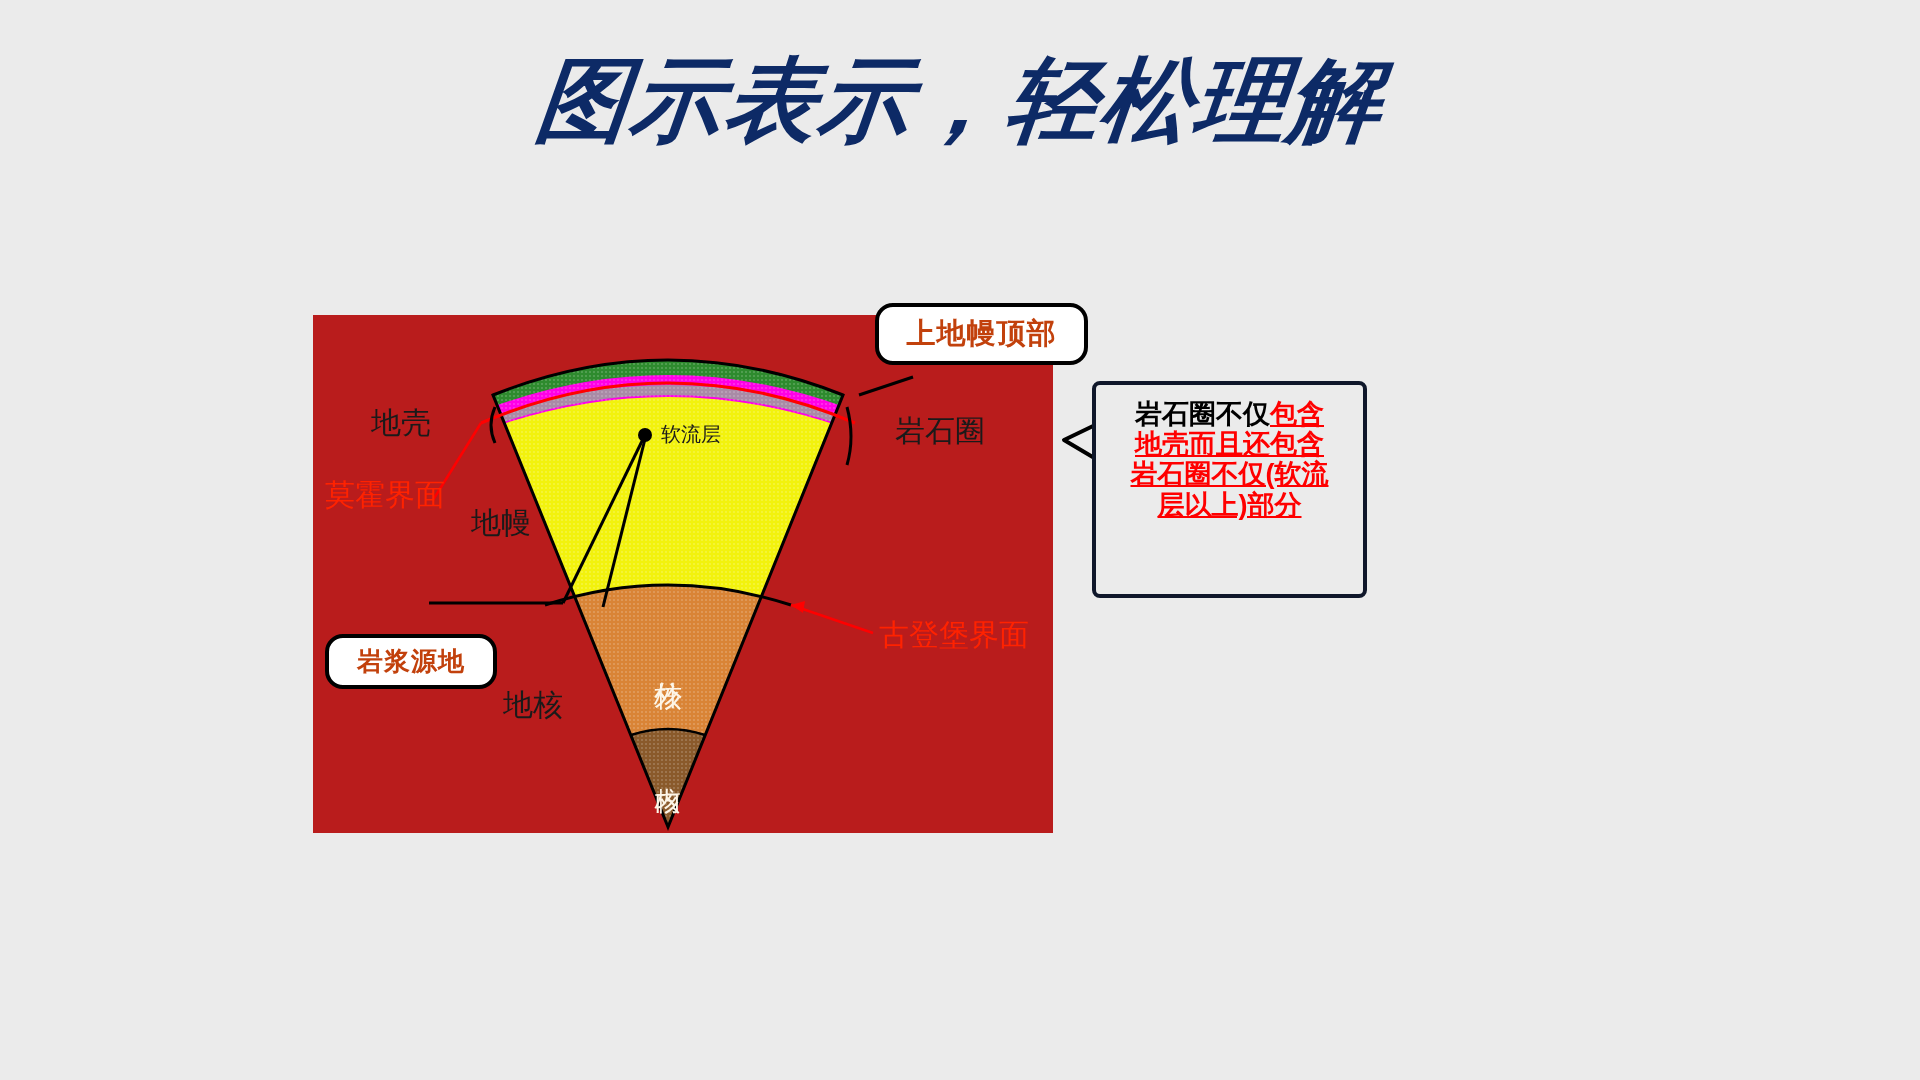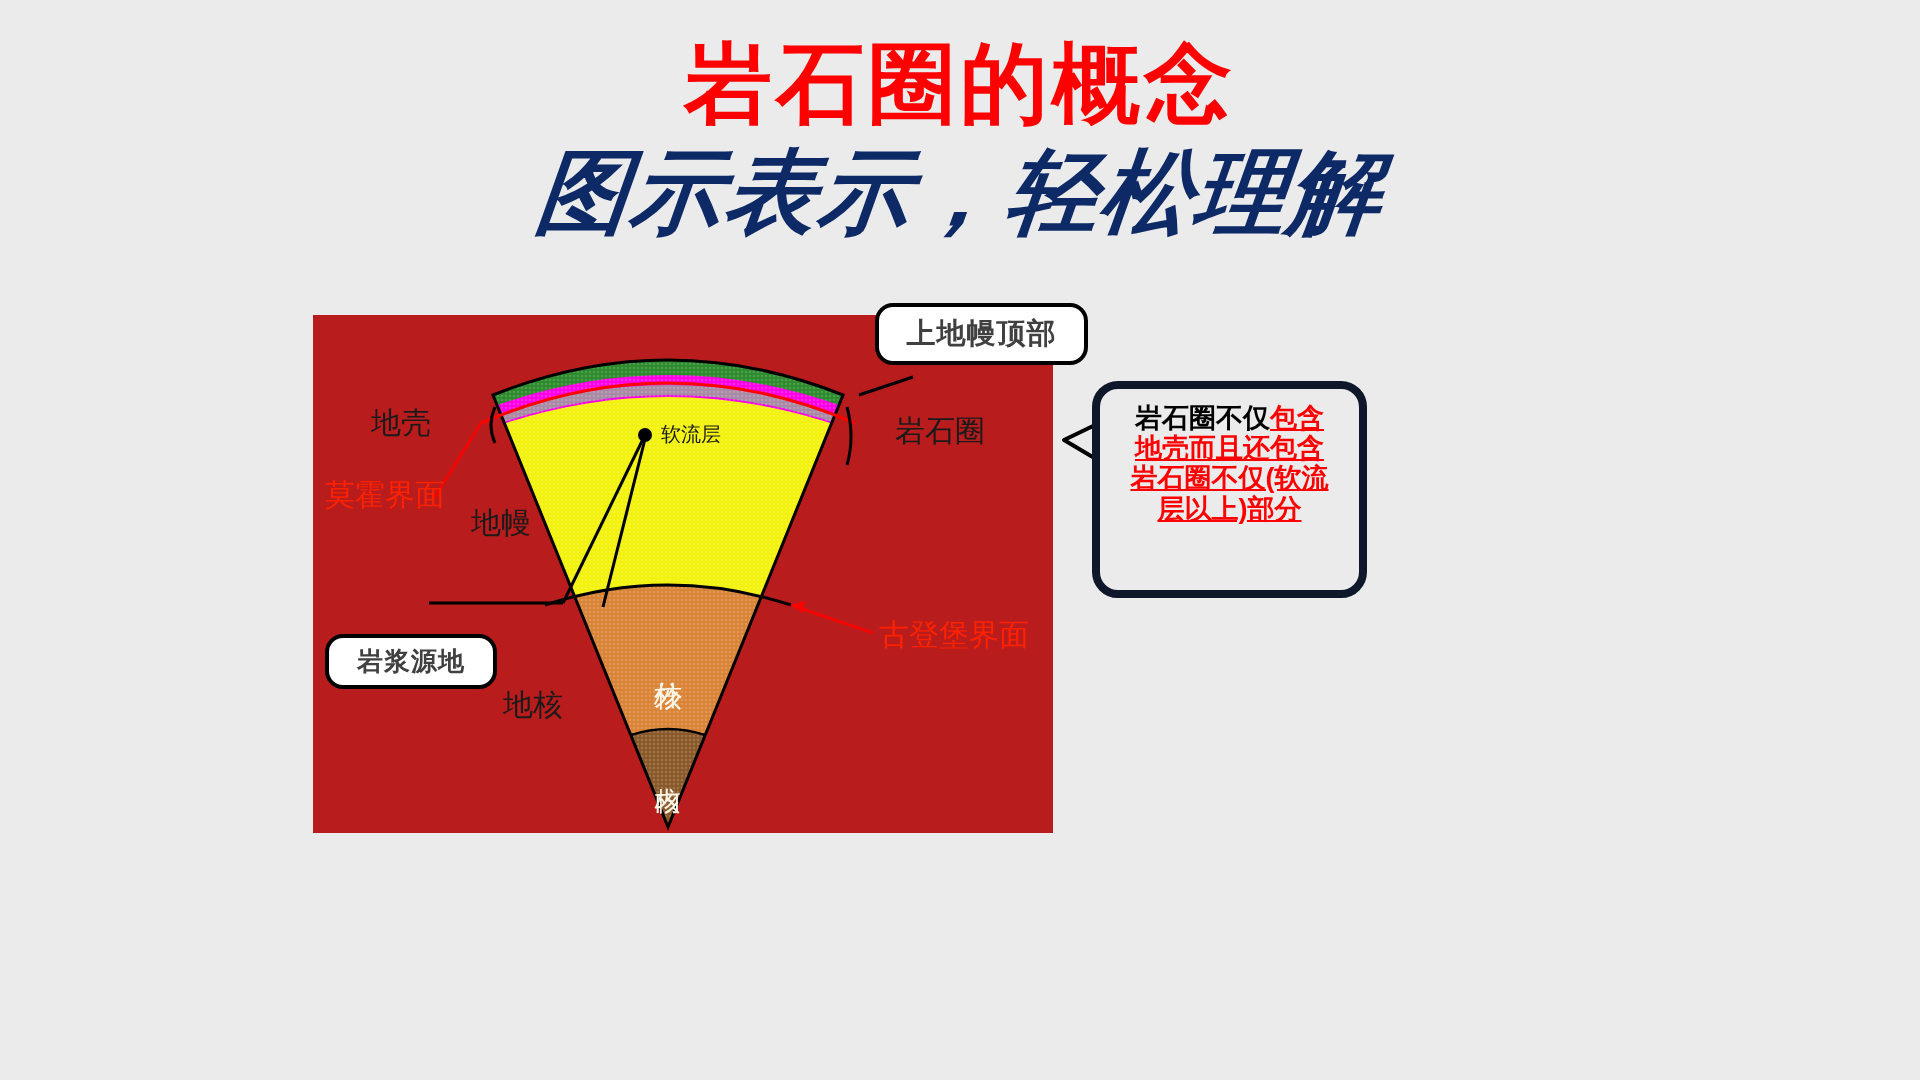--- a/index.html
+++ b/index.html
@@ -28,53 +28,52 @@
   
   #diagram-panel{
     position:absolute;left:313px;top:315px;width:740px;height:518px;
     background:#b91c1c;
   }
   #diagram-svg{position:absolute;left:0;top:0;}
   
   .callout{
     position:absolute;background:#ffffff;border:4px solid #000000;
     border-radius:18px;display:flex;align-items:center;justify-content:center;
-    font-weight:bold;color:#404040;box-sizing:border-box;
+    font-weight:bold;color:#c2410c;box-sizing:border-box;
   }
   #callout-upper-mantle{
     left:875px;top:303px;width:213px;height:62px;font-size:29px;
     letter-spacing:1px;
   }
   #callout-magma{
     left:325px;top:592px;width:172px;height:55px;font-size:26px;
     letter-spacing:1px;
     margin-top:42px;
   }
   #speech-bubble{
     position:absolute;left:1092px;top:381px;width:275px;height:217px;
-    background:#ebebeb;border:8px solid #0f172a;border-radius:26px;
+    background:#ebebeb;border:4px solid #0f172a;border-radius:8px;
     box-sizing:border-box;padding:14px 12px 10px 12px;
     text-align:center;line-height:1.12;
   }
   #bubble-text{
     font-size:27px;font-weight:bold;letter-spacing:0px;
   }
   #bubble-text .blk{color:#000000;}
   #bubble-text .red{color:#ff0000;text-decoration:underline;
     text-decoration-color:#ff0000;text-underline-offset:2px;}
   
   #bubble-tail{
     position:absolute;left:1060px;top:410px;width:60px;height:70px;
   }
 </style>
 </head>
 <body>
 
 <div id="title-block">
-  <div id="title-line1">岩石圈的概念</div>
   <div id="title-line2">图示表示，轻松理解</div>
 </div>
 
 <div id="diagram-panel">
   <svg id="diagram-svg" width="740" height="518" viewBox="0 0 740 518">
     <defs>
       <clipPath id="wedgeClip">
         <path d="M 355 512 L 180 80 Q 355 10 530 80 Z"></path>
       </clipPath>
       <pattern id="dots" width="4" height="4" patternUnits="userSpaceOnUse">

